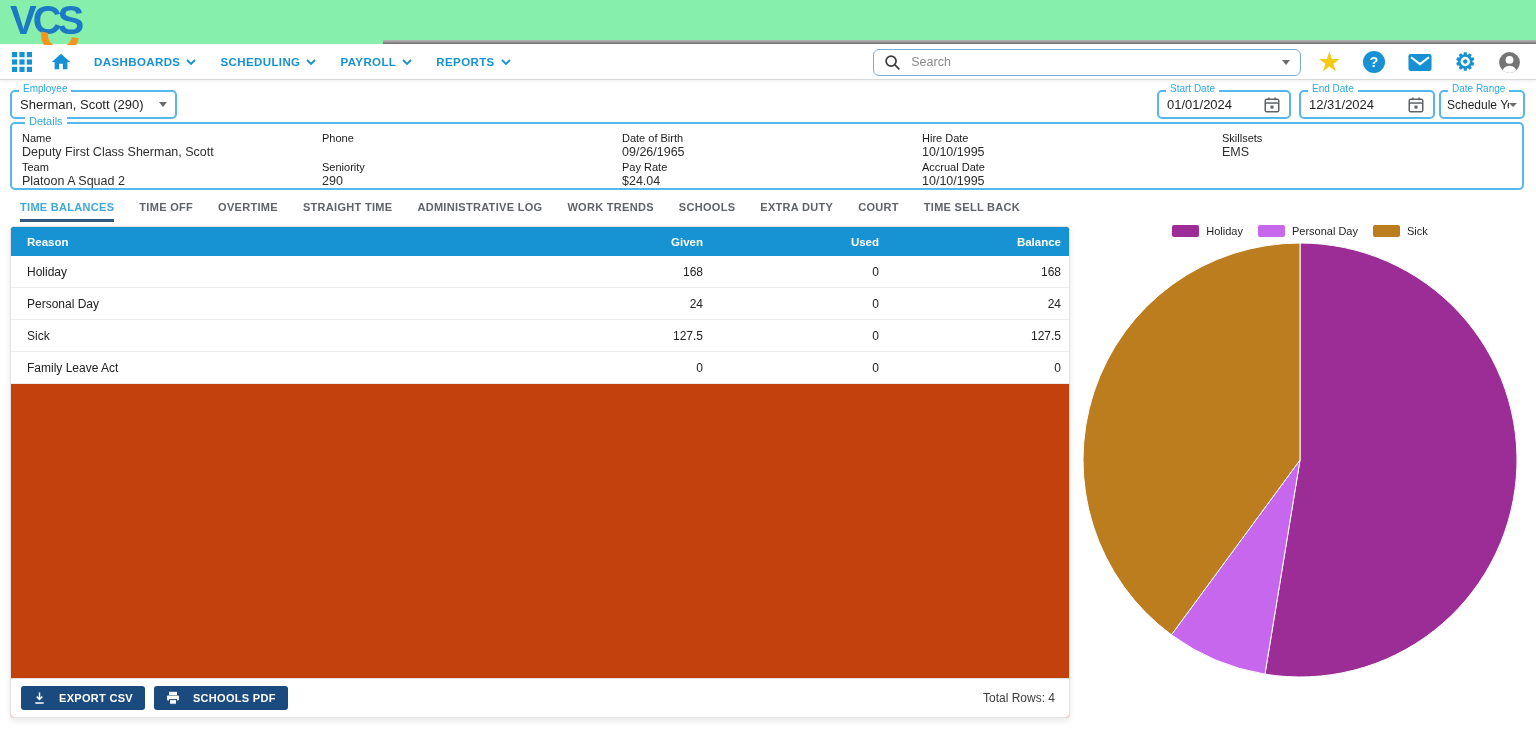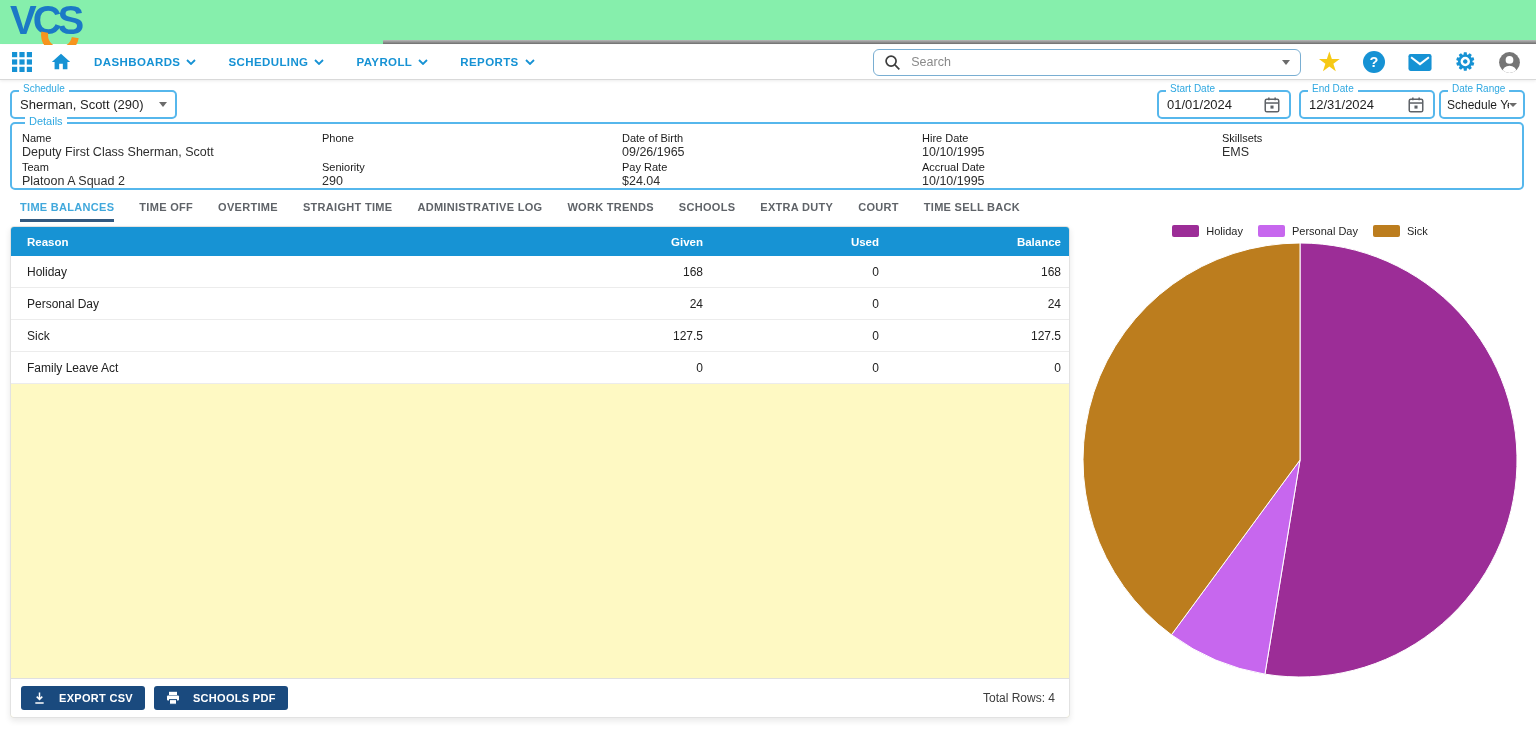--- a/index.html
+++ b/index.html
@@ -14,21 +14,21 @@
         border:7px solid transparent;border-bottom-color:var(--logo-orange);
         border-left-color:var(--logo-orange);transform:rotate(-35deg);}
   .win-strip{position:absolute;left:383px;top:40px;width:1153px;height:4px;
         background:linear-gradient(#b9b9b9,#6f6f6f);}
 
   
   .top-nav{position:absolute;left:0;top:45px;width:100%;height:35px;box-sizing:border-box;
         background:#fff;border-bottom:1px solid #d9d9d9;box-shadow:0 1px 3px rgba(0,0,0,.08);
         display:flex;align-items:center;padding:0 12px;}
   .nav-left-icons{display:flex;align-items:center;gap:18px;}
-  .nav-menu-list{display:flex;align-items:center;gap:32px;margin-left:22px;}
+  .nav-menu-list{display:flex;align-items:center;gap:24px;margin-left:22px;}
   .nav-item{display:flex;align-items:center;gap:6px;color:var(--accent-blue);
         font-size:11.5px;font-weight:700;letter-spacing:.4px;cursor:pointer;white-space:nowrap;}
   .search-box{margin-left:auto;width:428px;height:27px;border:1.5px solid #79aed2;border-radius:6px;
         display:flex;align-items:center;gap:8px;padding:0 10px;box-sizing:border-box;background:#fff;}
   .search-box input{border:none;outline:none;flex:1;font-size:12.5px;font-family:inherit;color:#333;background:transparent;}
   .search-box input::placeholder{color:#8a8a8a;}
   .caret{width:0;height:0;border-left:4.5px solid transparent;border-right:4.5px solid transparent;
         border-top:5px solid #6b6b6b;display:inline-block;}
   .nav-icons{display:flex;align-items:center;gap:21px;margin-left:16px;margin-right:2px;}
   .star-glyph{font-size:27px;line-height:24px;color:var(--star-yellow);cursor:pointer;}
@@ -54,21 +54,21 @@
   .dv{font-size:12.5px;color:#2e2e2e;line-height:15px;min-height:15px;}
 
   
   .tabs{position:absolute;left:20px;top:201px;display:flex;gap:25px;}
   .tab{font-size:11px;font-weight:700;letter-spacing:.3px;color:#5f6368;
         padding-bottom:6px;border-bottom:3px solid transparent;cursor:pointer;white-space:nowrap;}
   .tab.active{color:var(--tab-active);border-bottom-color:var(--tab-underline);}
 
   
   .table-card{position:absolute;left:10px;top:226px;width:1060px;height:492px;box-sizing:border-box;
-        border:1px solid #e2e2e2;border-radius:4px;background:#fef9c3;overflow:hidden;
+        border:1px solid #e2e2e2;border-radius:4px;background:#c2410c;overflow:hidden;
         box-shadow:0 3px 6px rgba(0,0,0,.09);}
   .trow,.thead{display:grid;grid-template-columns:520px 180px 176px 1fr;align-items:center;}
   .thead{height:29px;background:var(--header-blue);color:#fff;font-size:11.5px;font-weight:700;}
   .cell{padding:0 8px;box-sizing:border-box;}
   .cell.reason{padding-left:16px;text-align:left;}
   .cell.num{text-align:right;}
   .trow{height:31px;font-size:12px;color:#222;border-bottom:1px solid #ececec;background:#fff;cursor:pointer;}
   .tfooter{position:absolute;left:0;right:0;bottom:0;height:38px;border-top:1px solid #e0e0e0;
         display:flex;align-items:center;gap:9px;padding:0 10px;background:#fff;}
   .btn{background:var(--navy);color:#fff;border:none;border-radius:3px;height:24px;padding:0 12px;
@@ -170,21 +170,21 @@
         <circle cx="12" cy="12" r="10" fill="#757575"></circle>
         <g clip-path="url(#accClip)" fill="#fff">
           <circle cx="12" cy="9.5" r="3.7"></circle>
           <ellipse cx="12" cy="20.8" rx="6.8" ry="5.8"></ellipse>
         </g>
       </svg>
     </div>
   </nav>
 
   <div class="field" style="left:10px;top:90px;width:167px;">
-    <span class="flabel">Schedule</span>
+    <span class="flabel">Employee</span>
     <span class="fval">Sherman, Scott (290)</span>
     <span class="right">
         <span class="caret"></span>
       </span>
   </div>
 
   <div class="field" style="left:1157px;top:90px;width:134px;">
     <span class="flabel">Start Date</span>
     <span class="fval">01/01/2024</span>
     <span class="right">

